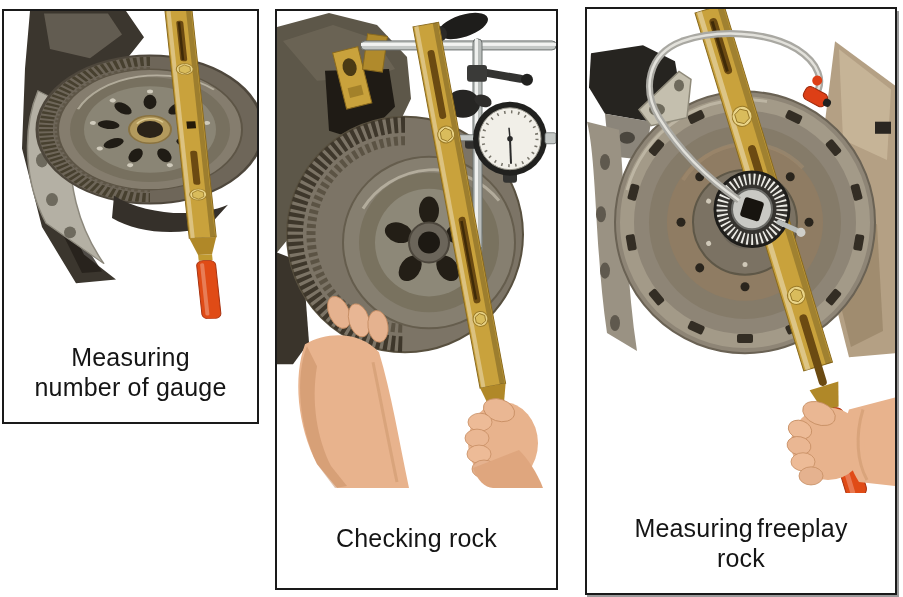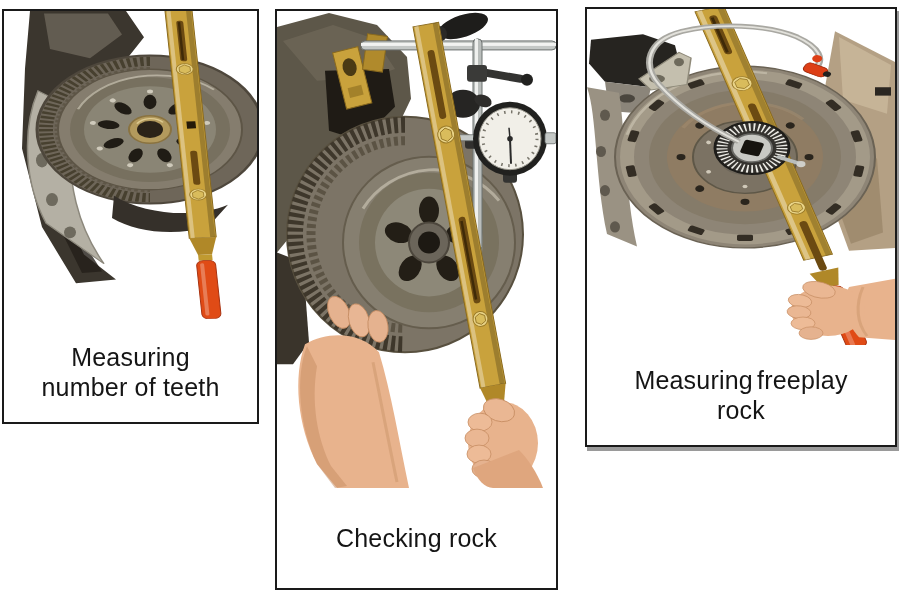--- a/index.html
+++ b/index.html
@@ -15,21 +15,21 @@
     position:relative;width:903px;height:597px;background:var(--background);
     font-family:"Liberation Sans", sans-serif;overflow:hidden;
   }
   .panel{
     position:absolute;margin:0;background:#fff;
     border:2px solid var(--panel-border);
     display:flex;flex-direction:column;box-sizing:border-box;
   }
   .panel-1{left:2px;top:9px;width:257px;height:415px;}
   .panel-2{left:275px;top:9px;width:283px;height:581px;}
-  .panel-3{left:585px;top:7px;width:312px;height:440px;box-shadow:2px 4px 0 #9a9a9a;}
+  .panel-3{left:585px;top:7px;width:312px;height:588px;box-shadow:2px 4px 0 #9a9a9a;}
   .photo{flex:1;position:relative;overflow:hidden;background:#fff;}
   .photo svg{position:absolute;left:0;top:0;width:100%;height:100%;}
   figcaption{
     height:100px;flex:0 0 100px;display:flex;flex-direction:column;
     align-items:center;justify-content:center;
     font-size:25px;line-height:30px;color:var(--caption-text);
     text-align:center;letter-spacing:.2px;
   }
   .panel-3 figcaption{word-spacing:-3px;}
   .cap-line{display:block;white-space:nowrap;}
@@ -107,21 +107,21 @@
           <polygon points="13.5,275.5 19,279 19,285.5 13.5,289 8,285.5 8,279" fill="#d9bc5c" stroke="#8a6a1e" stroke-width="0.8"></polygon>
           <polygon points="0,348 27,348 21,374 7,374" fill="#b08828"></polygon>
           <rect x="7" y="374" width="14" height="9" fill="#c09a30"></rect>
           <rect x="4.5" y="383" width="19" height="89" rx="7" fill="var(--handle-orange)" stroke="#a83210" stroke-width="1"></rect>
           <rect x="8" y="387" width="4" height="80" rx="2" fill="#ffffff" opacity="0.28"></rect>
         </g>
       </svg>
     </div>
     <figcaption>
       <span class="cap-line">Measuring</span>
-      <span class="cap-line">number of teeth</span>
+      <span class="cap-line">number of gauge</span>
     </figcaption>
   </figure>
 
   <figure class="panel panel-2">
     <div class="photo">
       <svg viewBox="0 0 279 478" preserveAspectRatio="none">
 
         <path d="M0,16 L52,2 L100,14 L130,46 L134,88 L112,134 L66,174 L28,208 L0,242 Z" fill="#5d5749"></path>
         <path d="M6,30 L56,14 L98,28 L118,58 L96,66 L40,70 Z" fill="#6e6757" opacity="0.8"></path>
         <path d="M48,60 L112,58 L118,96 L84,130 L52,120 Z" fill="#1f1b15"></path>

